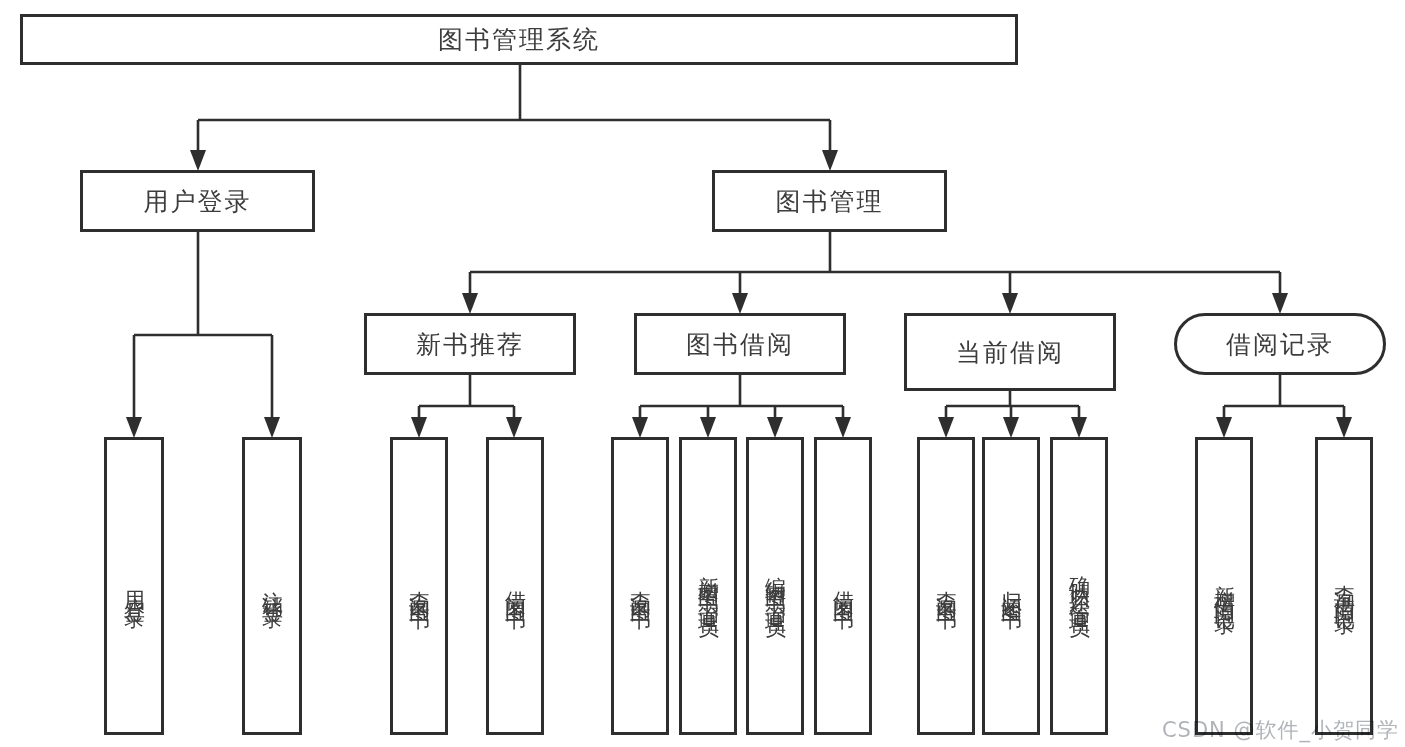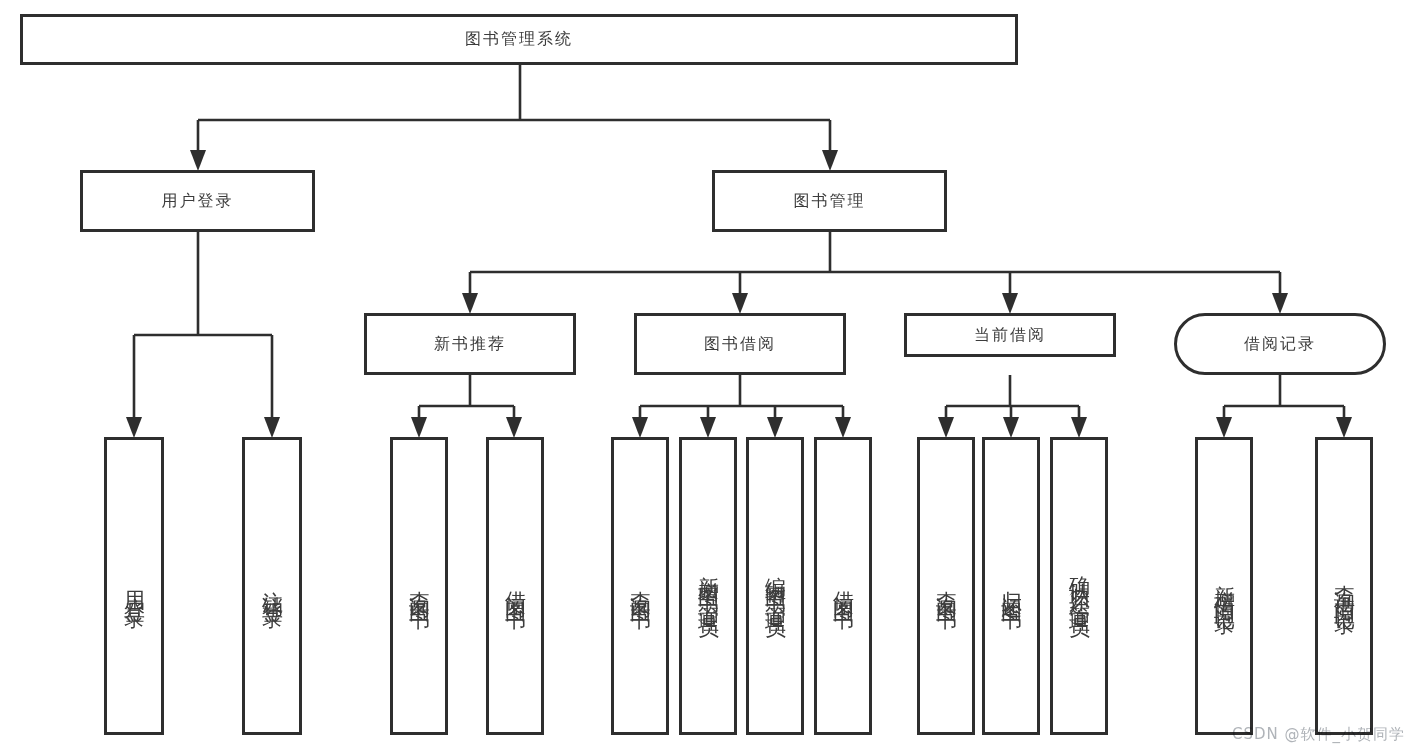--- a/index.html
+++ b/index.html
@@ -23,35 +23,35 @@
     border: 3px solid #2e2e2e;
     background: #ffffff;
     color: #3c3c3c;
     display: flex;
     align-items: center;
     justify-content: center;
     z-index: 2;
     text-align: center;
   }
   .h {
-    font-size: 16px;
+    font-size: 25px;
     letter-spacing: 2px;
   }
   .v {
     writing-mode: vertical-rl;
     font-size: 21px;
     letter-spacing: 6px;
     line-height: 1.1;
   }
   #watermark {
     position: absolute;
-    right: 0;
+    right: 6px;
     bottom: 3px;
     z-index: 5;
-    font-size: 15px;
+    font-size: 21px;
     letter-spacing: 1px;
     color: #b0b4b9;
     mix-blend-mode: multiply;
     white-space: nowrap;
   }
 </style>
 </head>
 <body>
 
 <div id="stage">
@@ -96,21 +96,21 @@
     </g>
   </svg>
 
   <div class="box h" style="left:20px; top:14px; width:998px; height:51px;">图书管理系统</div>
 
   <div class="box h" style="left:80px; top:170px; width:235px; height:62px;">用户登录</div>
   <div class="box h" style="left:712px; top:170px; width:235px; height:62px;text-align:right;">图书管理</div>
 
   <div class="box h" style="left:634px; top:313px; width:212px; height:62px;">图书借阅</div>
   <div class="box h" style="left:364px; top:313px; width:212px; height:62px;">新书推荐</div>
-  <div class="box h" style="left:904px; top:313px; width:212px; height:44px;">当前借阅</div>
+  <div class="box h" style="left:904px; top:313px; width:212px; height:78px;">当前借阅</div>
   <div class="box h" style="left:1174px; top:313px; width:212px; height:62px;border-radius:31px;">借阅记录</div>
 
   <div class="box v" style="left:104px; top:437px; width:60px; height:298px;">用户登录</div>
   <div class="box v" style="left:242px; top:437px; width:60px; height:298px;">注销登录</div>
 
   <div class="box v" style="left:390px; top:437px; width:58px; height:298px;">查询图书</div>
   <div class="box v" style="left:486px; top:437px; width:58px; height:298px;">借阅图书</div>
 
   <div class="box v" style="left:611px; top:437px; width:58px; height:298px;">查询图书</div>
   <div class="box v" style="left:679px; top:437px; width:58px; height:298px;">新增图书（管理员）</div>

